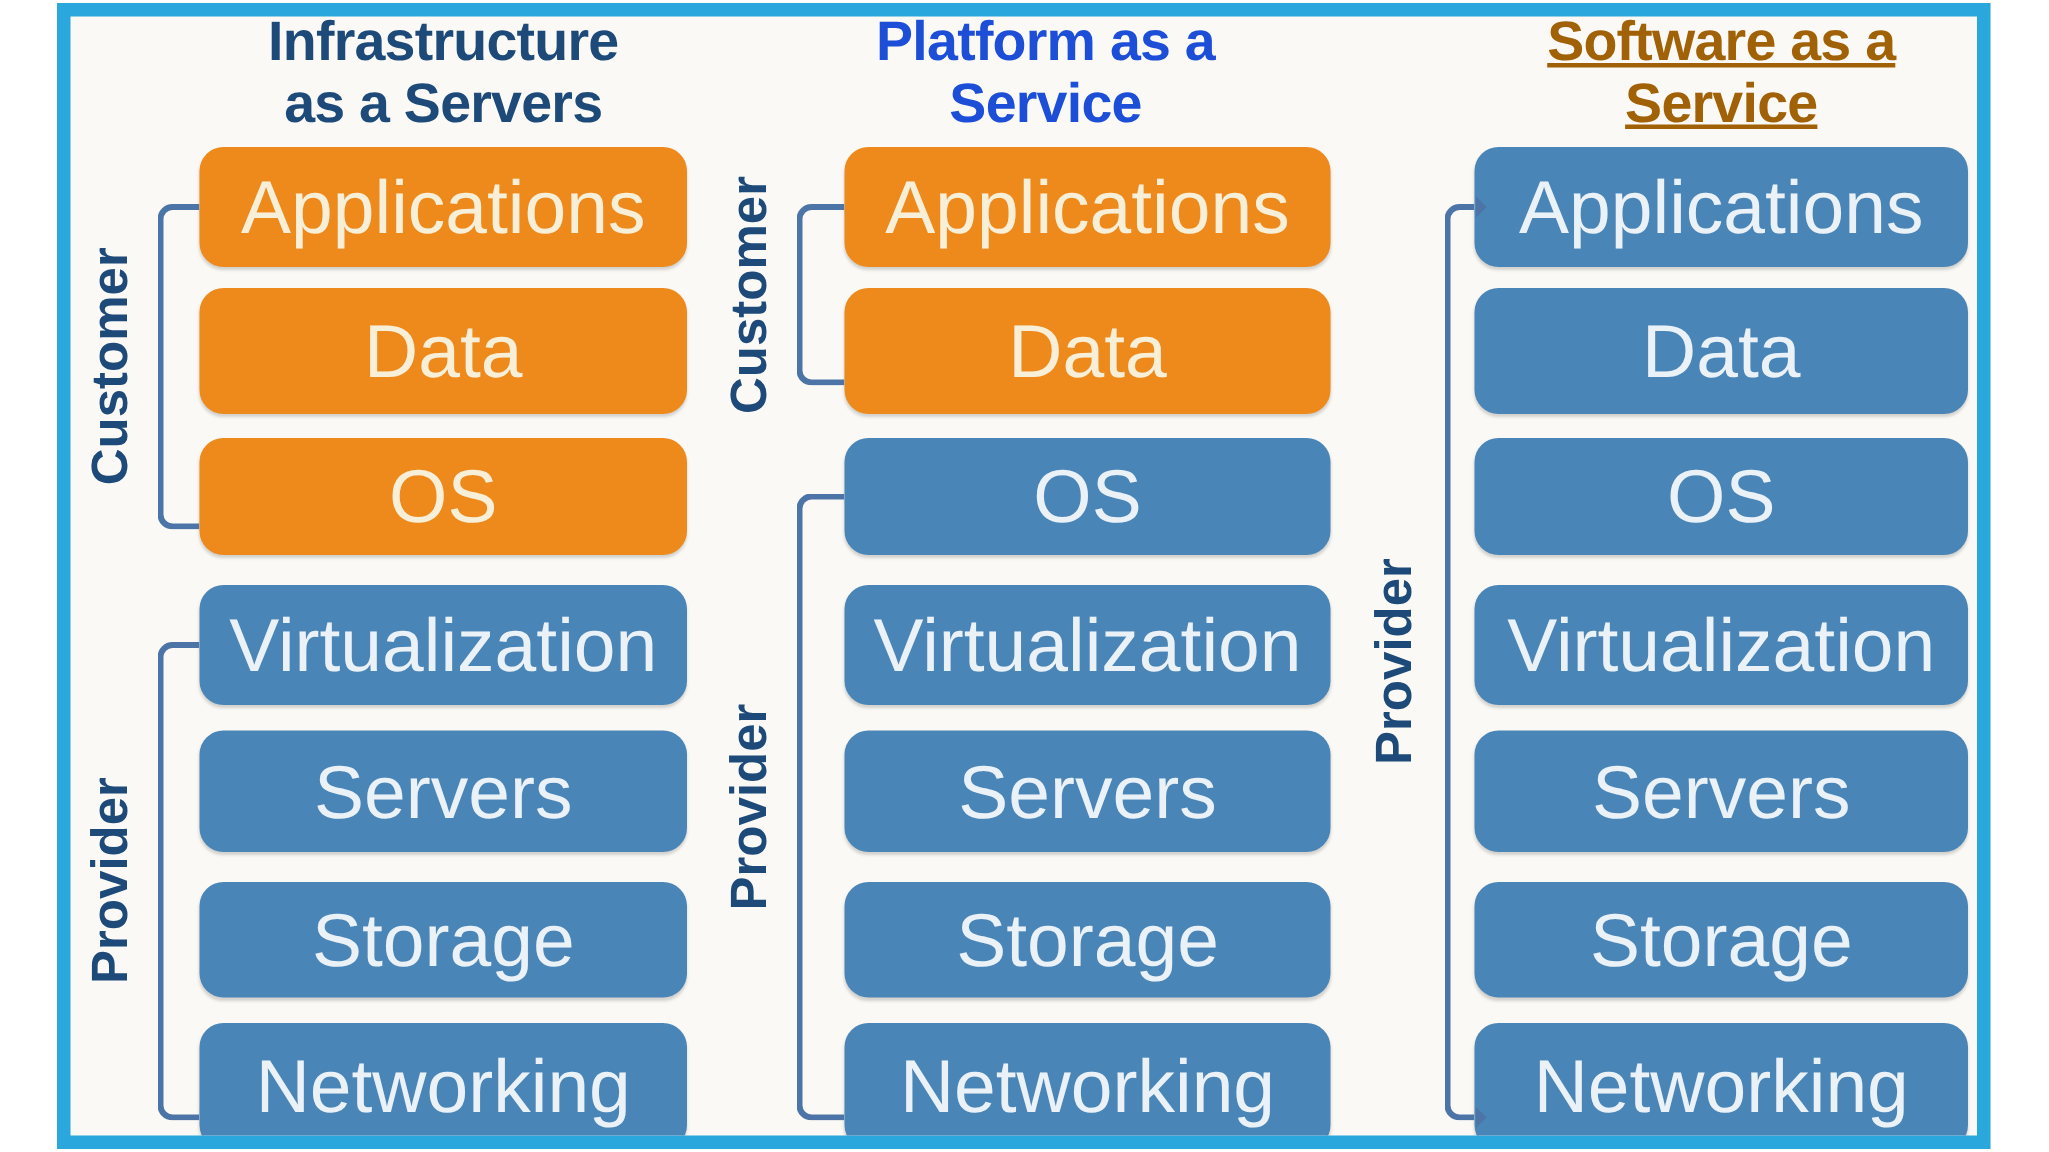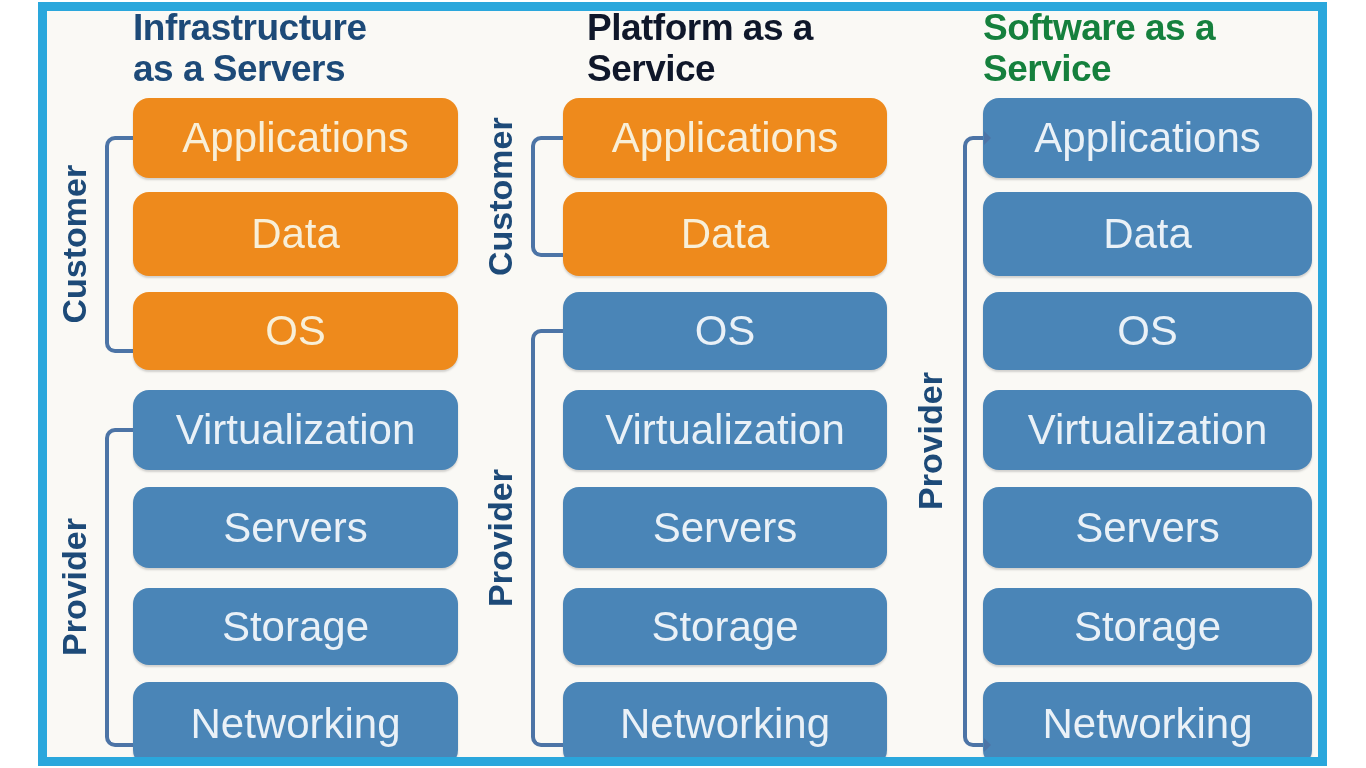--- a/index.html
+++ b/index.html
@@ -21,34 +21,34 @@
     top: 2px;
     width: 1289px;
     height: 764px;
     box-sizing: border-box;
     border: 9px solid #2aa7dc;
     background: #faf9f5;
     overflow: hidden;
   }
   .col-title {
     position: absolute;
-    text-align: left;
+    text-align: center;
     font-weight: 700;
     font-size: 37px;
     line-height: 41px;
     letter-spacing: -0.5px;
   }
   .layer-box {
     position: absolute;
     box-sizing: border-box;
     border-radius: 16px;
     display: flex;
     align-items: center;
     justify-content: center;
-    font-size: 42px;
+    font-size: 50px;
     box-shadow: 0 2px 2px rgba(90,90,90,0.25);
   }
   .layer-box span {
     white-space: nowrap;
   }
   .bracket {
     position: absolute;
     box-sizing: border-box;
     border-left: 4px solid;
     border-top: 4px solid;
@@ -105,21 +105,21 @@
       <div class="layer-box" style="left: 86px; width: 325px; top: 577px; height: 77px; background: rgb(74, 133, 183); color: rgb(234, 241, 247);">
         <span>Storage</span>
       </div>
       <div class="layer-box" style="left: 86px; width: 325px; top: 671px; height: 84px; background: rgb(74, 133, 183); color: rgb(234, 241, 247);">
         <span>Networking</span>
       </div>
       <div class="bracket" style="left: 58px; width: 28px; top: 125px; height: 216.5px; border-color: rgb(76, 116, 166);"></div>
       <div class="side-label" style="left: 2px; width: 50px; top: 127px; height: 212.5px; color: rgb(29, 74, 120);">Customer</div>
       <div class="bracket" style="left: 58px; width: 28px; top: 417px; height: 319px; border-color: rgb(76, 116, 166);"></div>
       <div class="side-label" style="left: 2px; width: 50px; top: 419px; height: 315px; color: rgb(29, 74, 120);">Provider</div>
-      <div class="col-title" style="left: 540px; width: 324px; top: -4px; color: #0f172a;">
+      <div class="col-title" style="left: 488px; width: 324px; top: -4px; color: #1d4ed8;">
         <div>Platform as a</div>
         <div>Service</div>
       </div>
       <div class="layer-box" style="left: 516px; width: 324px; top: 87px; height: 80px; background: rgb(238, 138, 28); color: rgb(248, 239, 216);">
         <span>Applications</span>
       </div>
       <div class="layer-box" style="left: 516px; width: 324px; top: 181px; height: 84px; background: rgb(238, 138, 28); color: rgb(248, 239, 216);">
         <span>Data</span>
       </div>
       <div class="layer-box" style="left: 516px; width: 324px; top: 281px; height: 78px; background: rgb(74, 133, 183); color: rgb(234, 241, 247);">
@@ -134,21 +134,21 @@
       <div class="layer-box" style="left: 516px; width: 324px; top: 577px; height: 77px; background: rgb(74, 133, 183); color: rgb(234, 241, 247);">
         <span>Storage</span>
       </div>
       <div class="layer-box" style="left: 516px; width: 324px; top: 671px; height: 84px; background: rgb(74, 133, 183); color: rgb(234, 241, 247);">
         <span>Networking</span>
       </div>
       <div class="bracket" style="left: 484px; width: 32px; top: 125px; height: 121px; border-color: rgb(76, 116, 166);"></div>
       <div class="side-label" style="left: 428px; width: 50px; top: 127px; height: 117px; color: rgb(29, 74, 120);">Customer</div>
       <div class="bracket" style="left: 484px; width: 32px; top: 318px; height: 418px; border-color: rgb(76, 116, 166);"></div>
       <div class="side-label" style="left: 428px; width: 50px; top: 320px; height: 414px; color: rgb(29, 74, 120);">Provider</div>
-      <div class="col-title" style="left: 936px; width: 329px; top: -4px; color: #15803d;">
+      <div class="col-title" style="left: 936px; width: 329px; top: -4px; color: #a16207; text-decoration: underline;">
         <div>Software as a</div>
         <div>Service</div>
       </div>
       <div class="layer-box" style="left: 936px; width: 329px; top: 87px; height: 80px; background: rgb(74, 133, 183); color: rgb(234, 241, 247);">
         <span>Applications</span>
       </div>
       <div class="layer-box" style="left: 936px; width: 329px; top: 181px; height: 84px; background: rgb(74, 133, 183); color: rgb(234, 241, 247);">
         <span>Data</span>
       </div>
       <div class="layer-box" style="left: 936px; width: 329px; top: 281px; height: 78px; background: rgb(74, 133, 183); color: rgb(234, 241, 247);">

